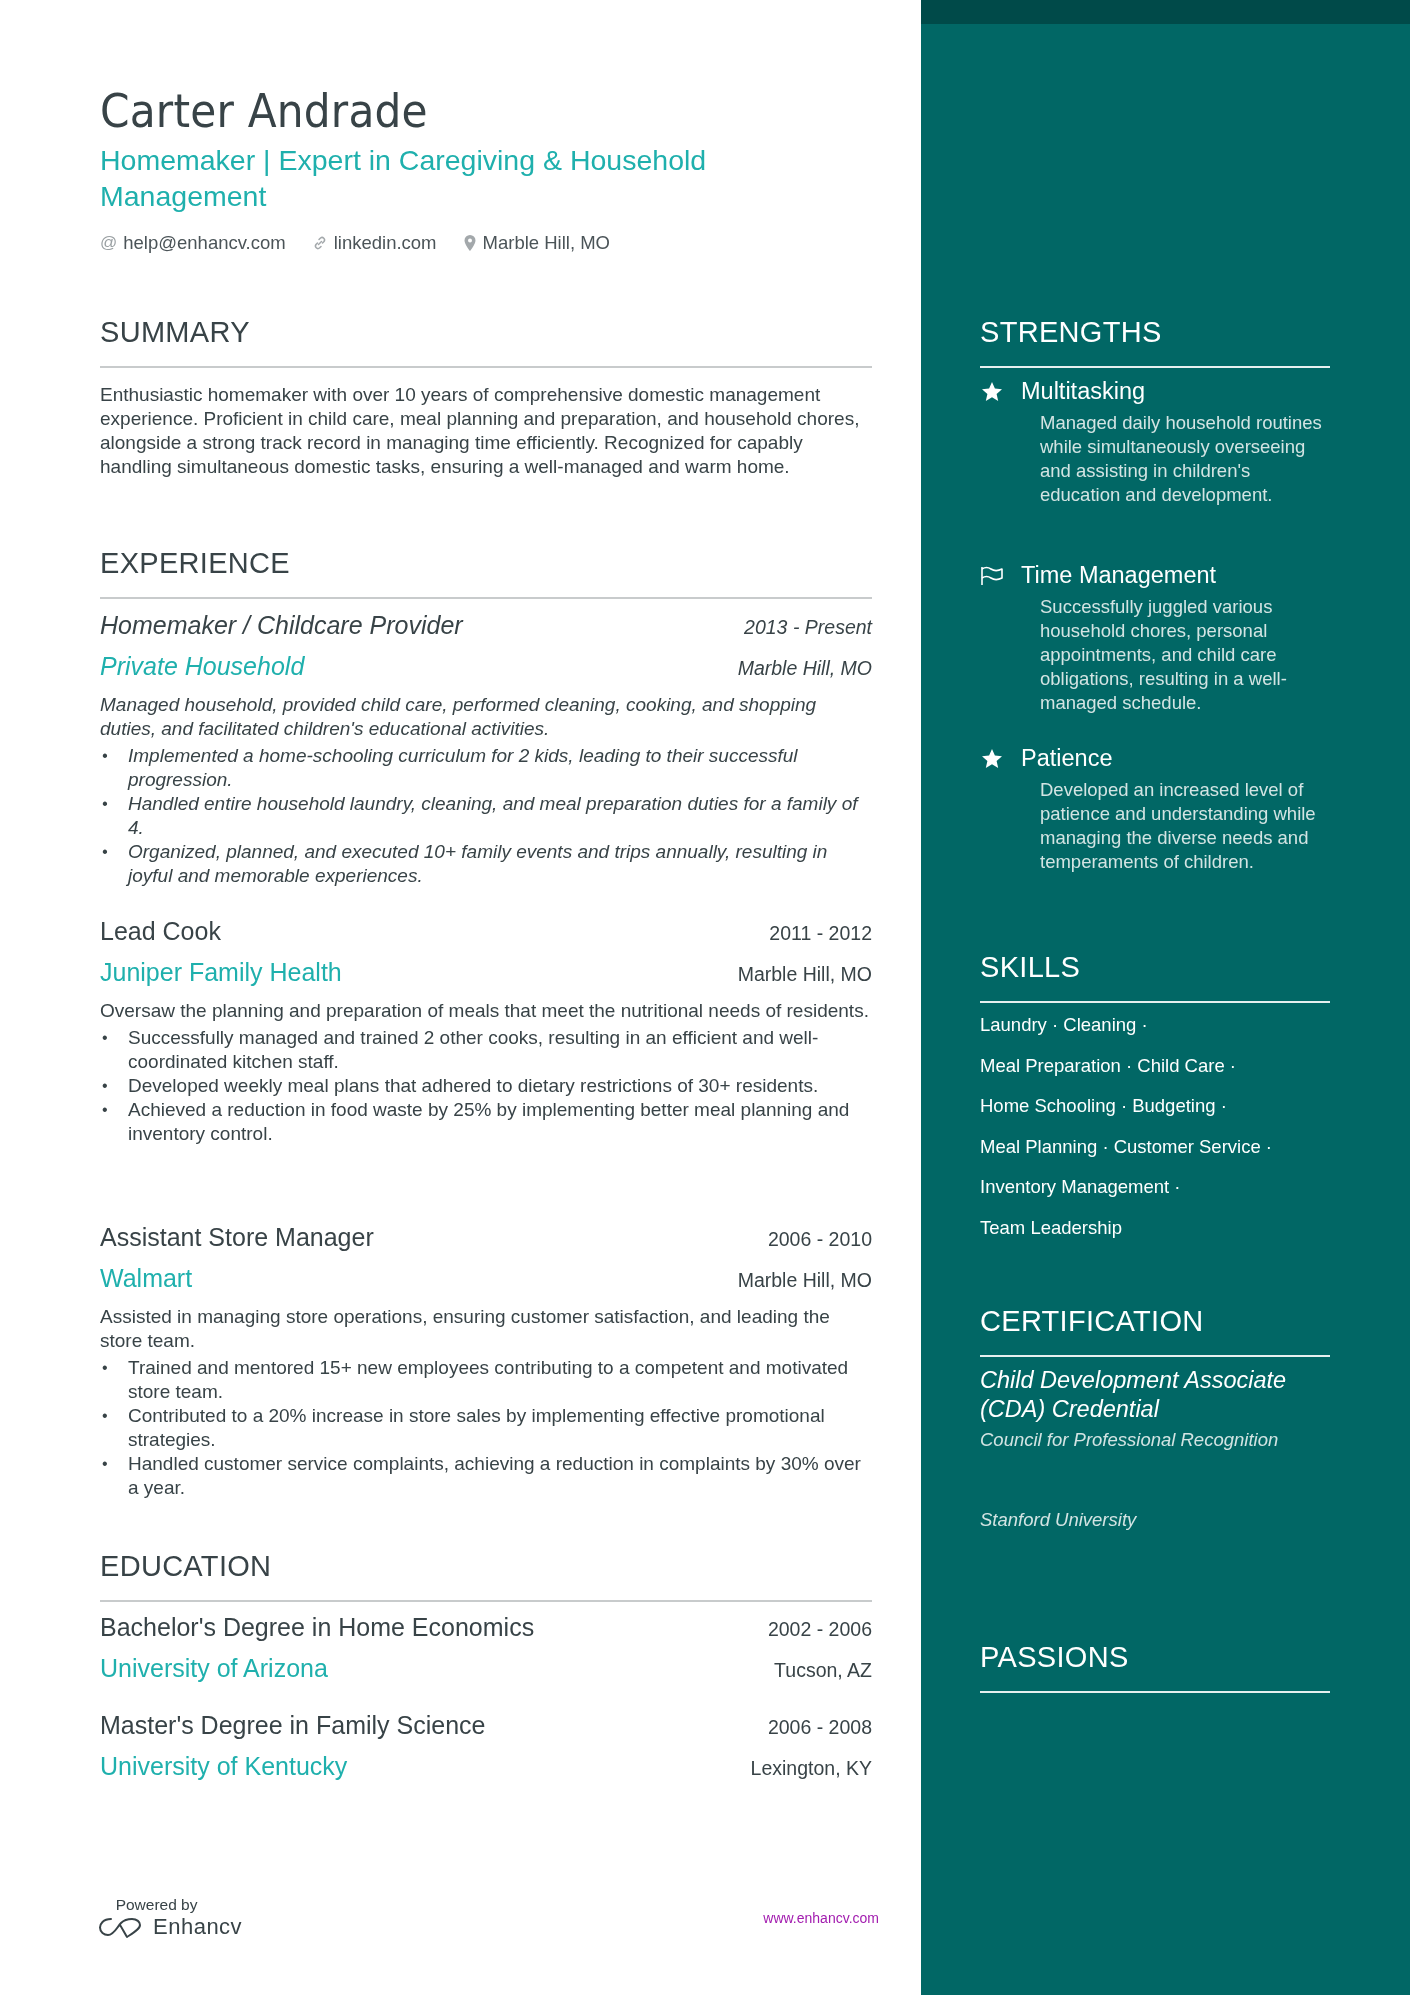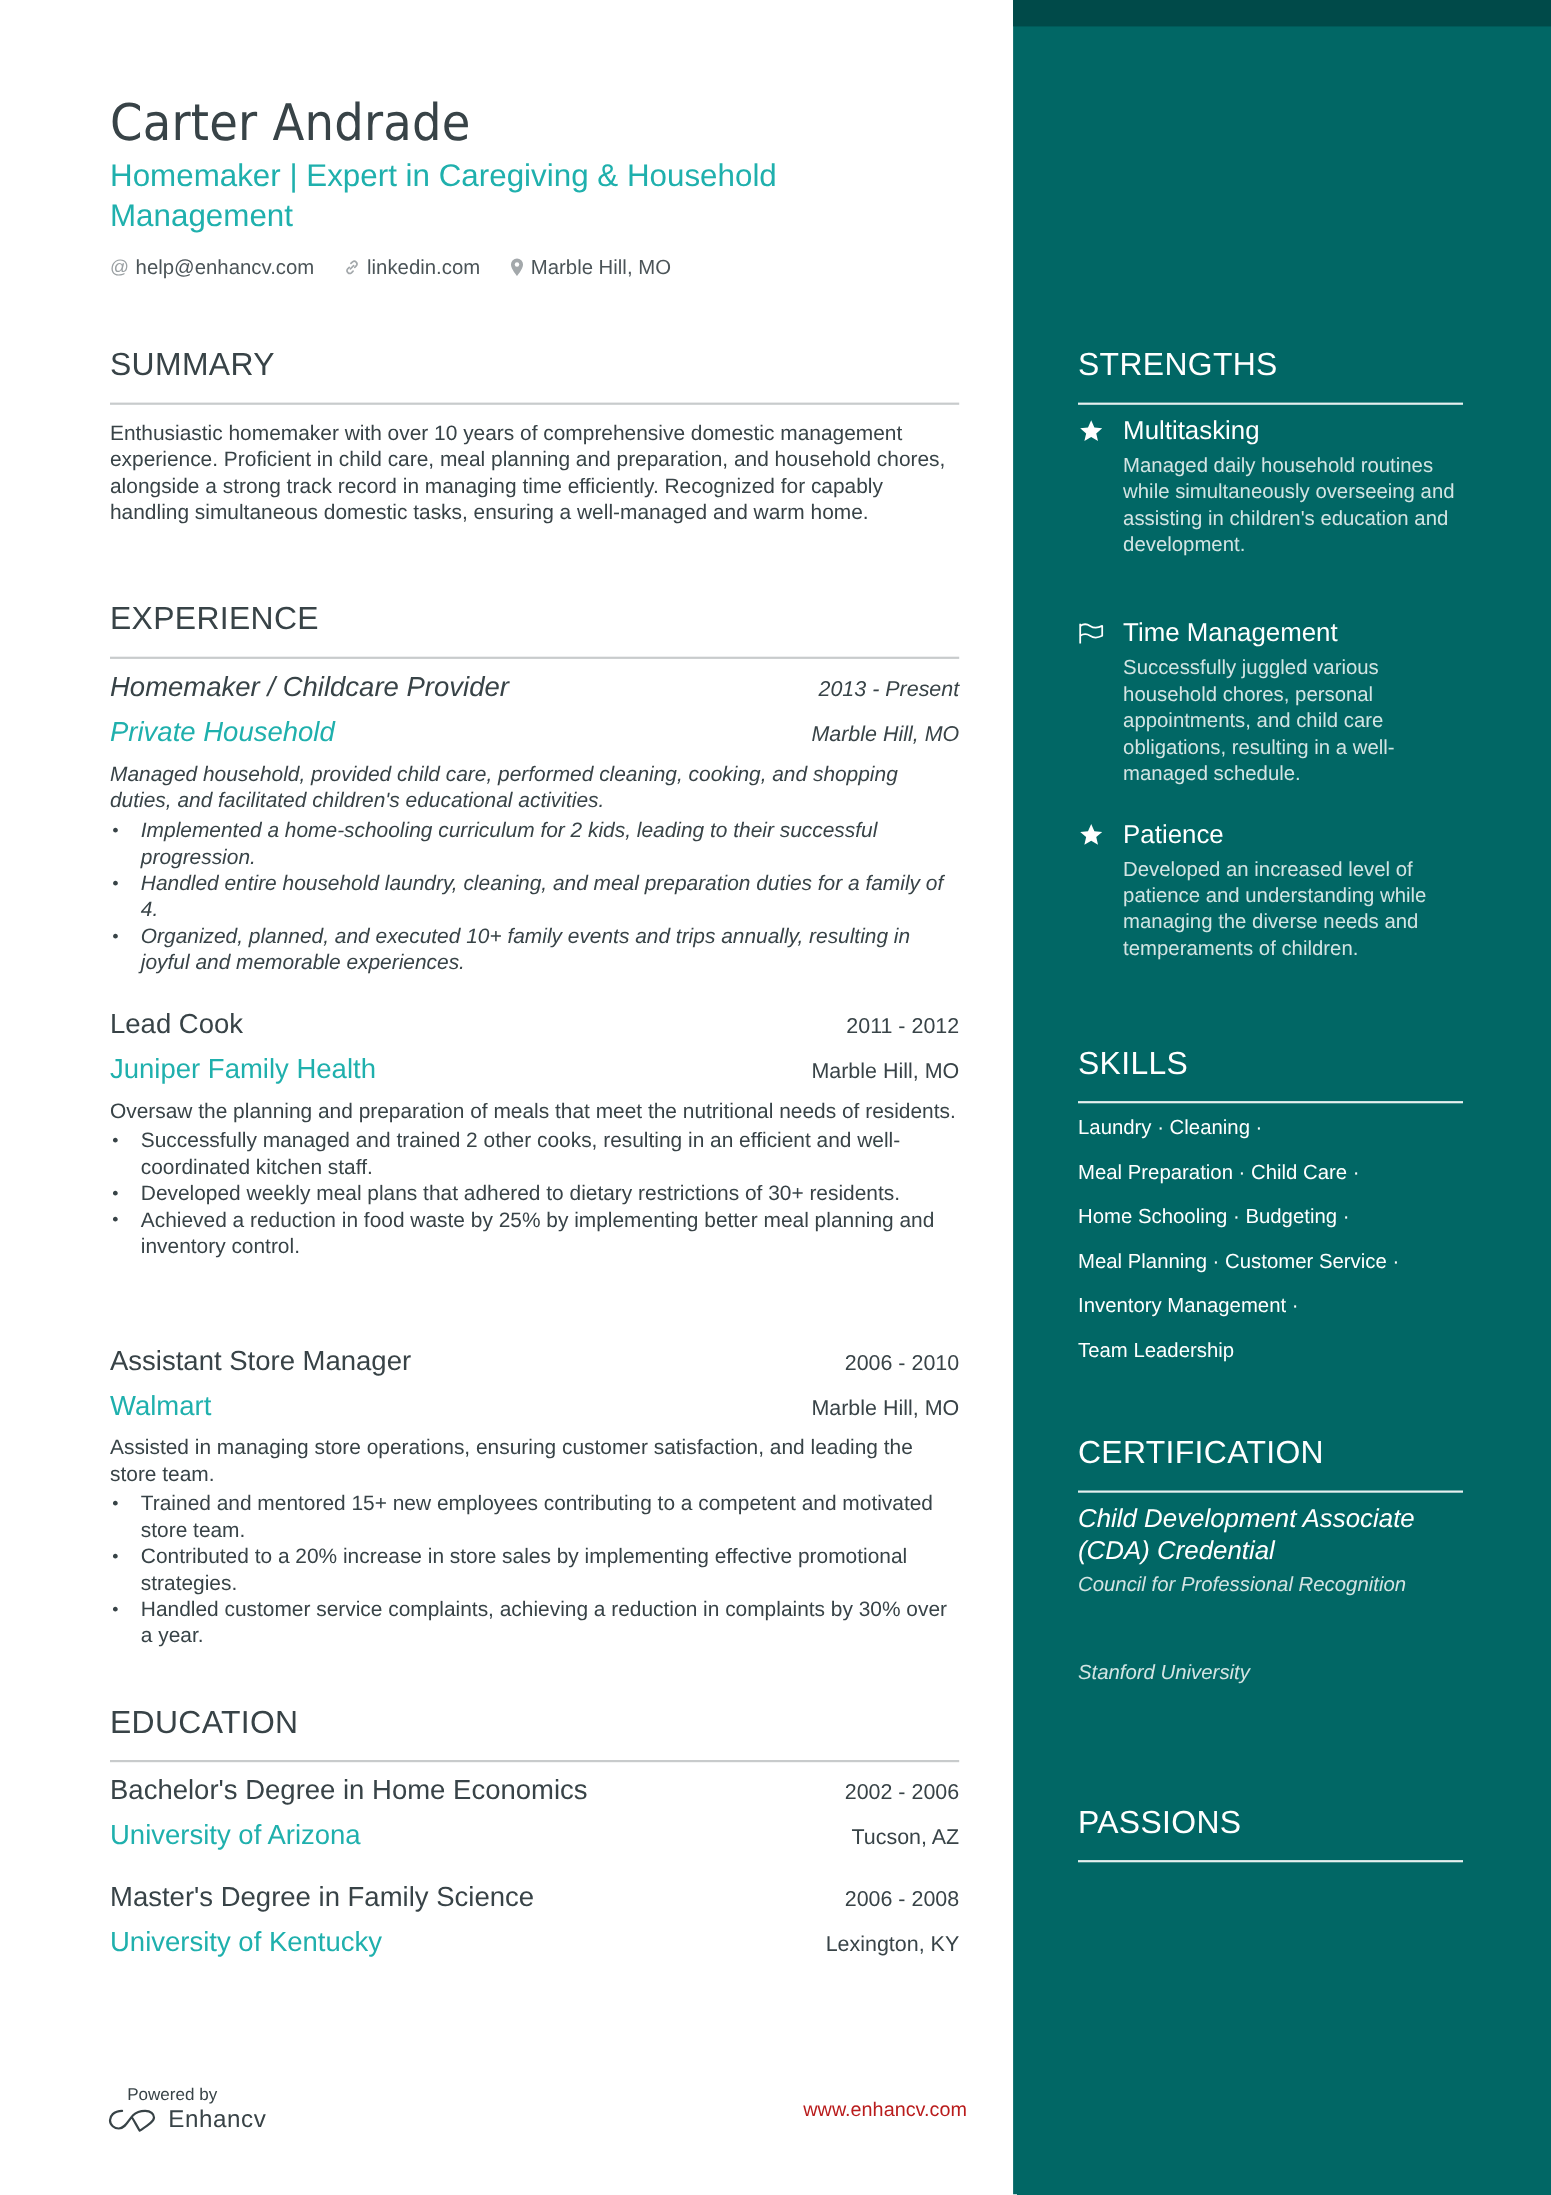--- a/index.html
+++ b/index.html
@@ -33,34 +33,34 @@
   .bullets li { position: relative; padding-left: 28px; font-size: 19px; line-height: 24px; color: #384347; }
   .bullets li::before { content: "•"; position: absolute; left: 2px; top: 0; font-size: 16px; }
 
   .edu { position: absolute; left: 100px; width: 772px; }
 
   .footer { position: absolute; left: 97px; top: 1896px; width: 782px; display: flex; align-items: center; justify-content: space-between; }
   .powered { display: flex; align-items: center; font-size: 15.5px; color: #384347; flex-direction: column; }
   .powered .lbl { margin-right: 26px; }
   .brand { display: flex; align-items: center; font-size: 22px; color: #384347; letter-spacing: 0.5px; }
   .brand svg { margin-right: 8px; }
-  .site { font-size: 18px; color: #b91c1c; margin-left: 33px; }
+  .site { font-size: 14px; color: #a21caf; margin-left: 33px; }
 
   
   .sidebar { position: absolute; left: 921px; top: 0; width: 489px; height: 1995px; background: #016765; color: #ffffff; }
   .sidebar .band { height: 24px; background: #004a49; }
   .side-sec { position: absolute; left: 59px; width: 350px; }
   .side-title { font-size: 29px; color: #ffffff; letter-spacing: 0.3px; height: 36px; }
   .side-rule { height: 2px; background: #e6f0ef; margin-top: 14px; }
 
   .str-item { position: absolute; left: 59px; width: 350px; }
   .str-head { display: flex; align-items: center; }
   .str-icon { width: 41px; display: inline-flex; align-items: center; color: #fff; }
   .str-name { font-size: 23.5px; color: #ffffff; }
-  .str-desc { margin-left: 41px; margin-top: 6px; font-size: 18.5px; line-height: 24px; color: #d3e4e3; }
+  .str-desc { margin-left: 60px; margin-top: 6px; font-size: 18.5px; line-height: 24px; color: #d3e4e3; }
 
   .skills { position: absolute; left: 59px; width: 350px; }
   .skill-line { font-size: 18.5px; color: #ffffff; height: 40.5px; line-height: 24px; }
 
   .cert { position: absolute; left: 59px; width: 350px; font-style: italic; }
   .cert-name { font-size: 23.5px; line-height: 29px; color: #ffffff; }
   .cert-org { font-size: 18.5px; line-height: 24px; color: #d3e4e3; margin-top: 4px; }
 </style>
 </head>
 <body>

